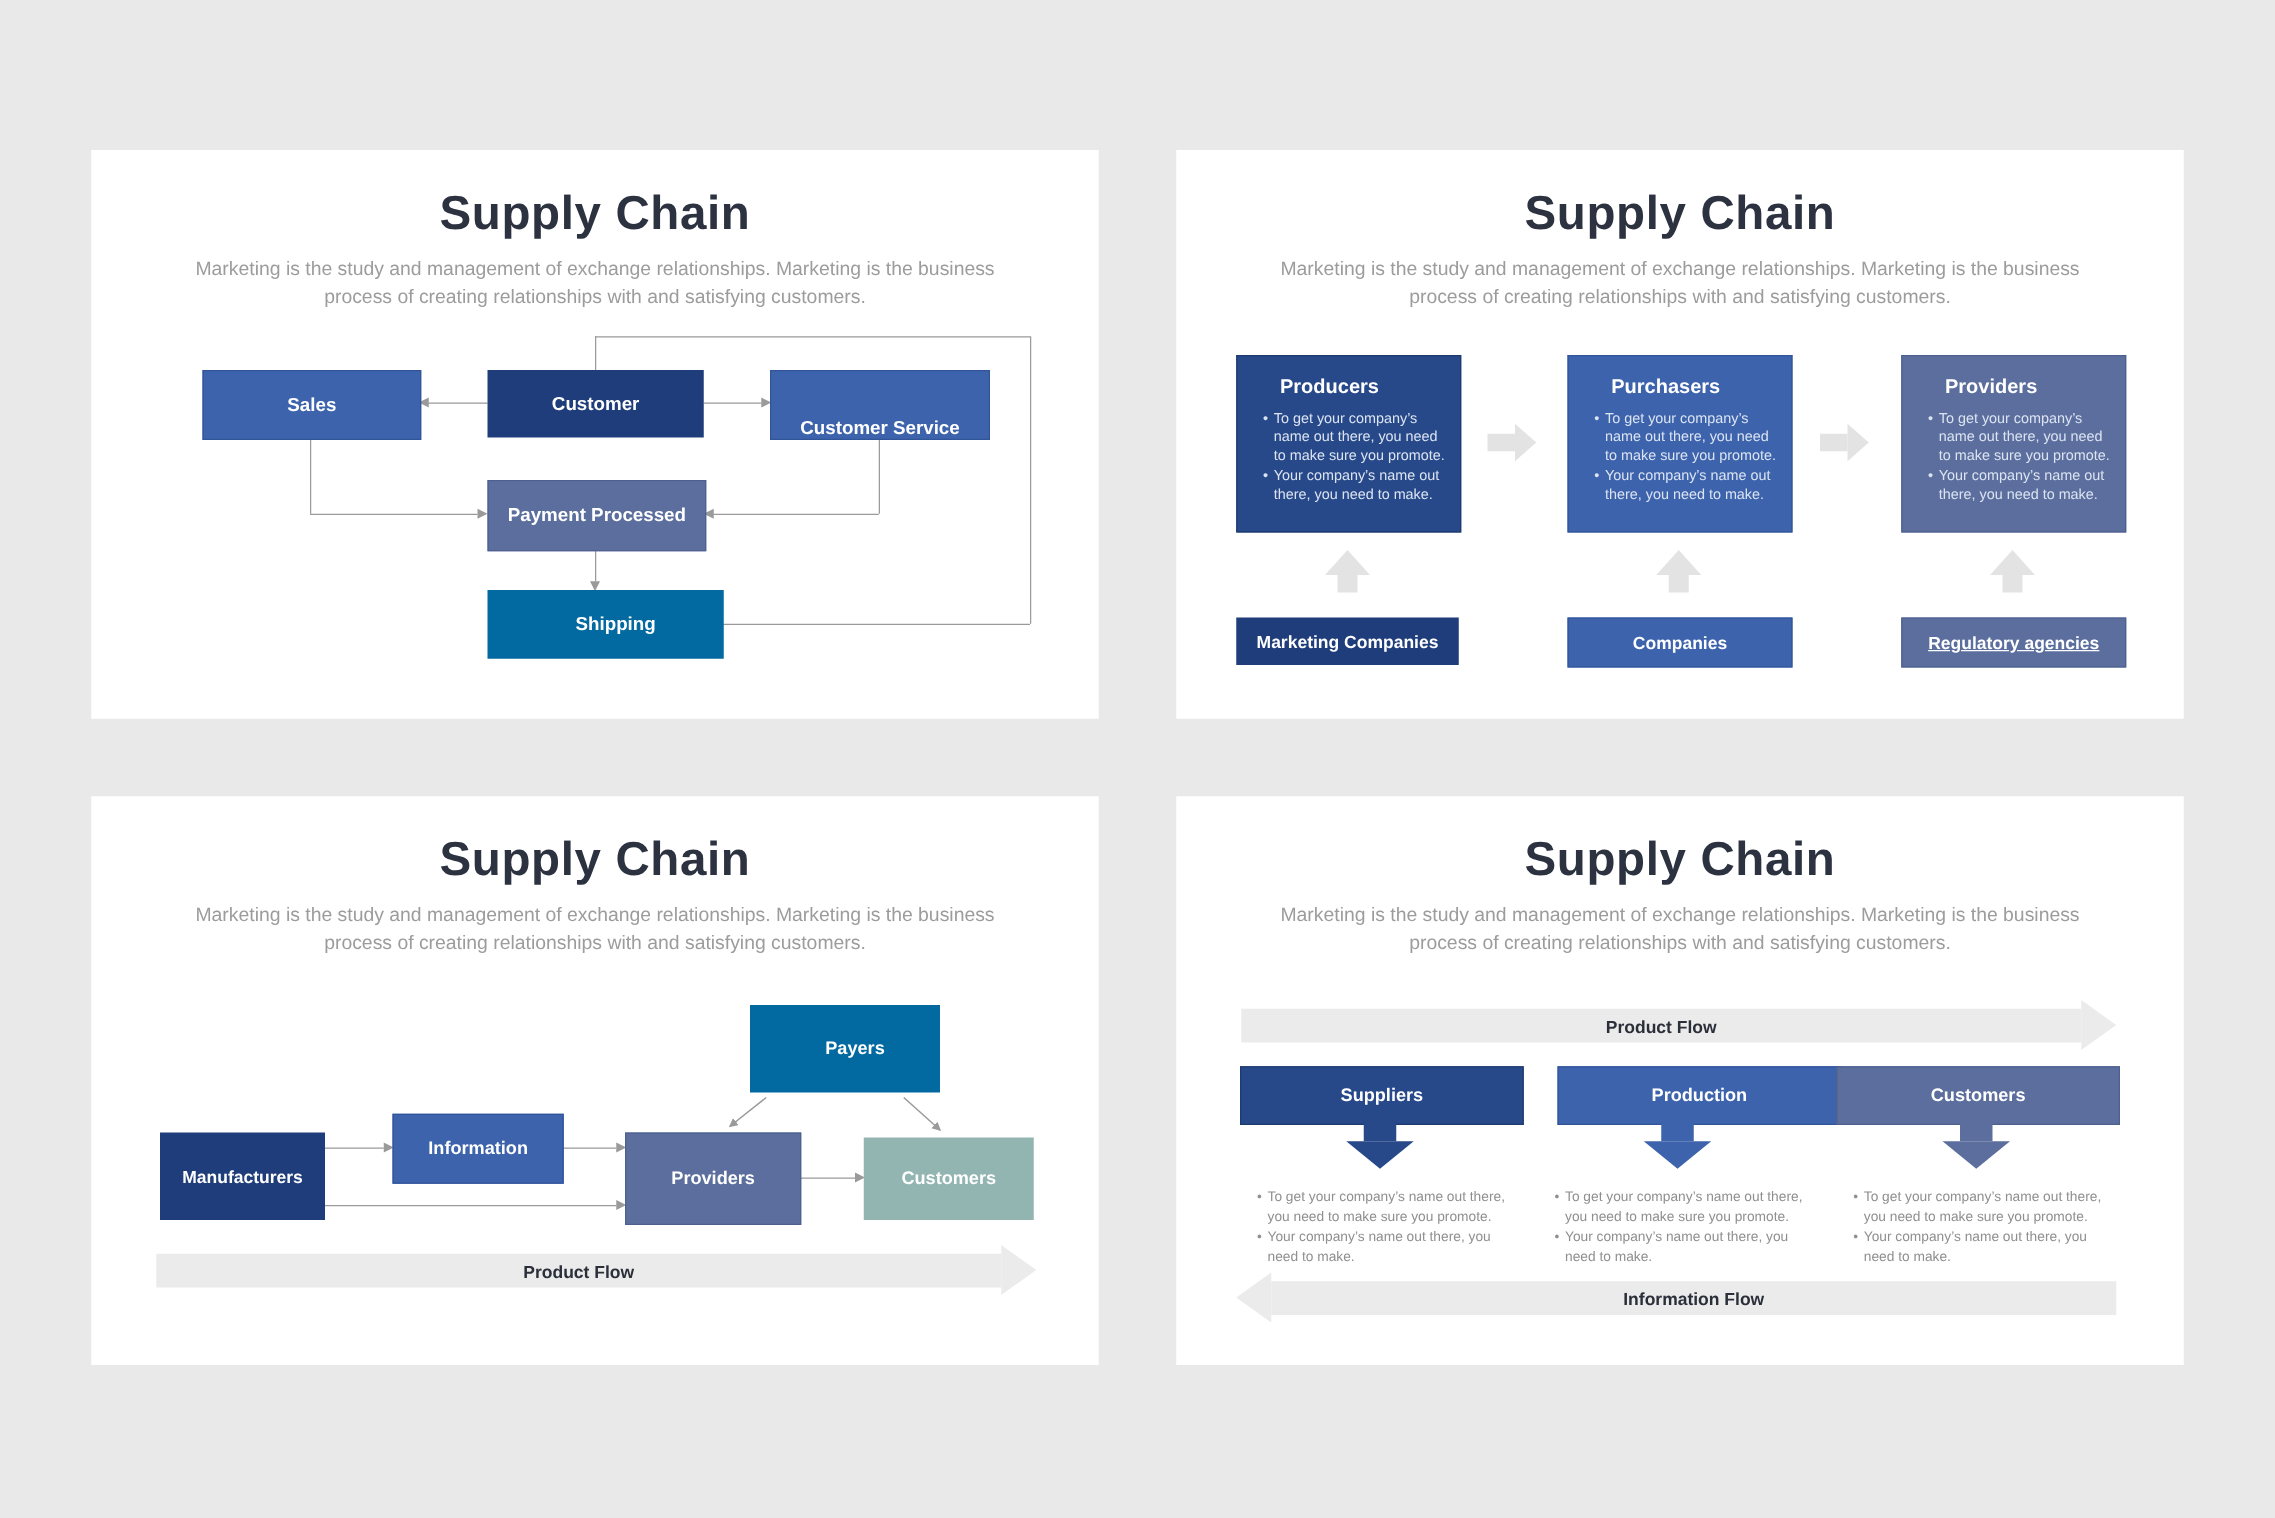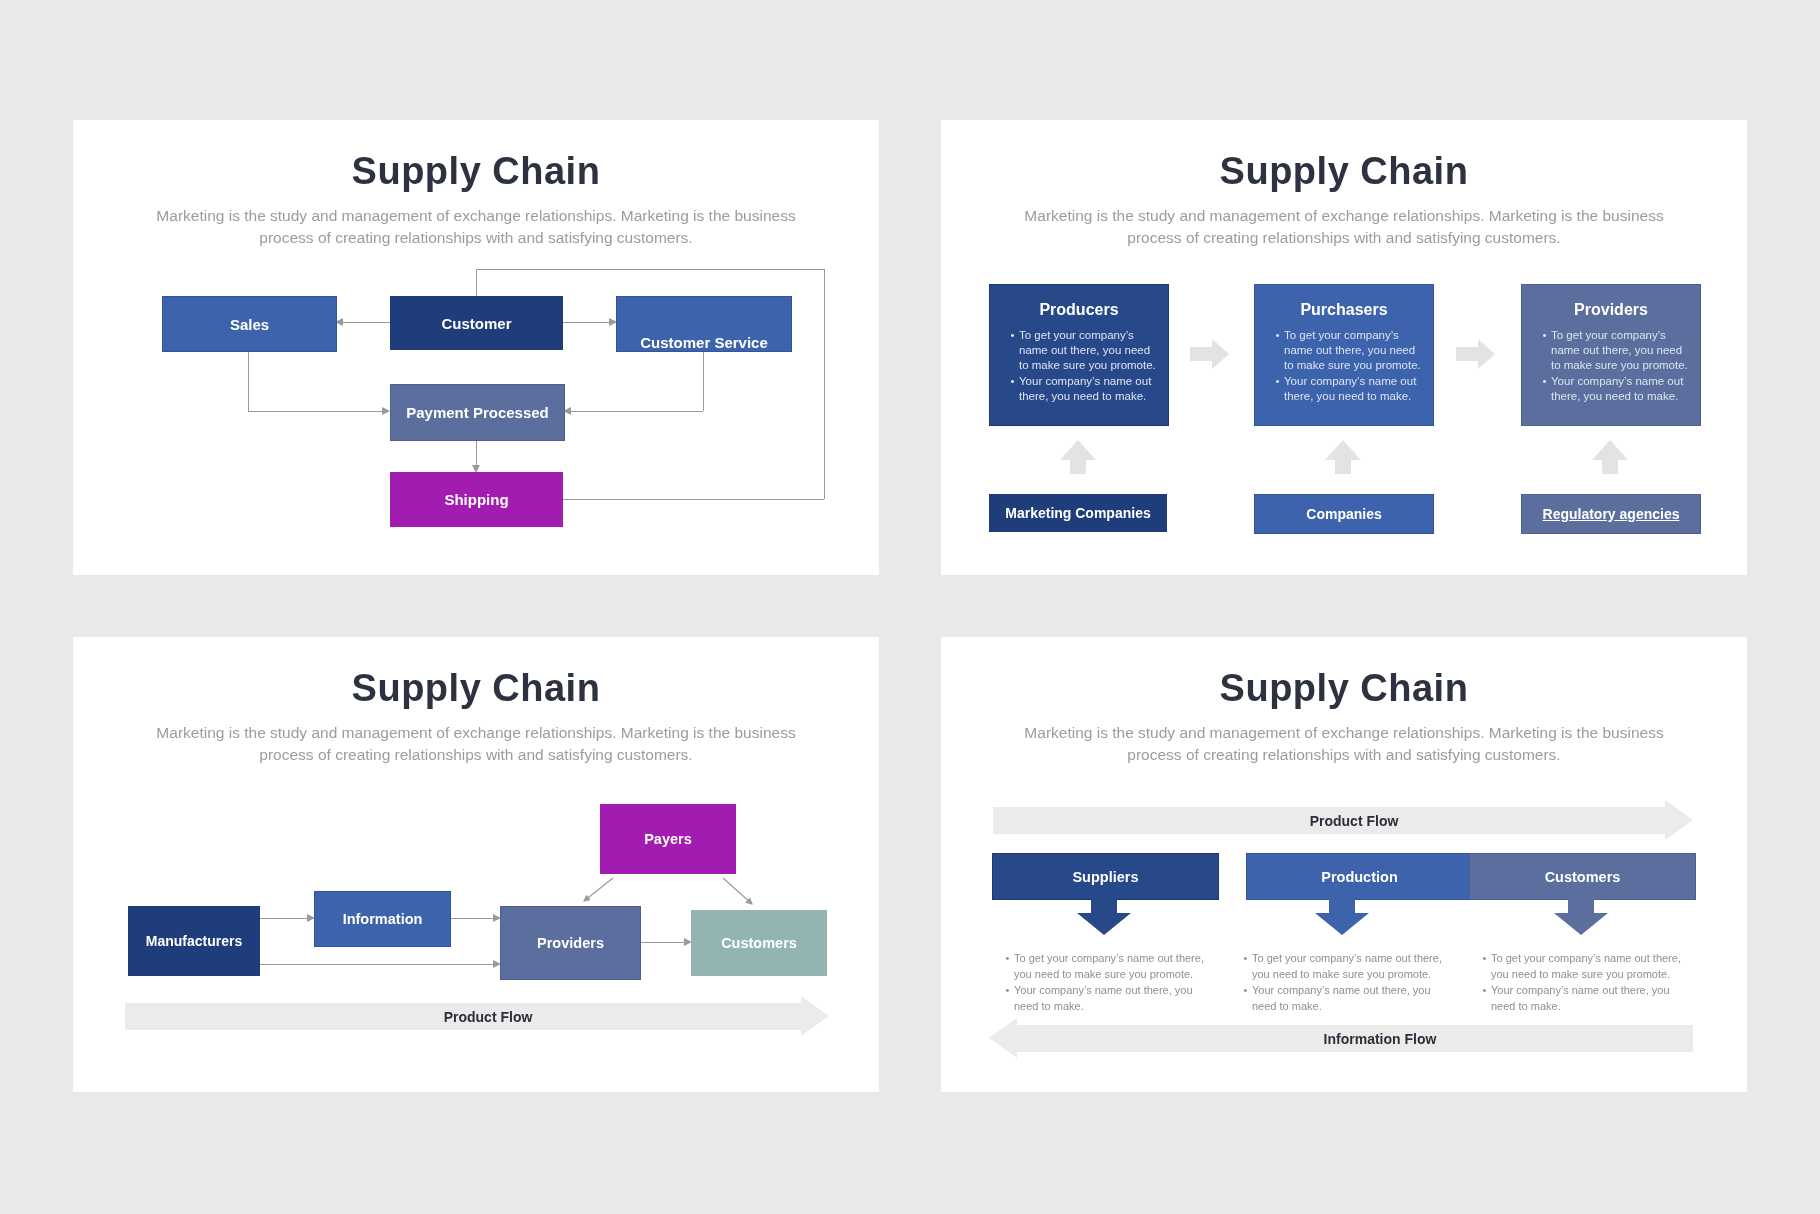--- a/index.html
+++ b/index.html
@@ -27,54 +27,54 @@
 
   
   .dbox{
     position:absolute;display:flex;align-items:center;justify-content:center;
     color:#ffffff;font-weight:bold;text-align:center;
   }
   .navy{background:#1f3d7a;}
   .darkblue{background:#27498a;border:1px solid #1d3a6f;}
   .blue{background:#3c63ac;border:1px solid #32559a;}
   .slate{background:#5b6e9d;border:1px solid #4d6090;}
-  .steel{background:#a21caf;}
+  .steel{background:#0369a1;padding-left:16px;}
   .sage{background:#92b5b2;}
 
   
   .hline,.vline{position:absolute;background:#9a9a9a;}
   .hline{height:1px;}
   .vline{width:1px;}
   .tri-r{position:absolute;width:0;height:0;border-top:4px solid transparent;border-bottom:4px solid transparent;border-left:8px solid #9a9a9a;}
   .tri-l{position:absolute;width:0;height:0;border-top:4px solid transparent;border-bottom:4px solid transparent;border-right:8px solid #9a9a9a;}
   .tri-d{position:absolute;width:0;height:0;border-left:4px solid transparent;border-right:4px solid transparent;border-top:8px solid #9a9a9a;}
 
   
   .s2-box{position:absolute;top:164px;width:178px;height:140px;color:#fff;}
-  .s2-box .t{margin-top:16px;text-align:center;font-size:16px;font-weight:bold;}
+  .s2-box .t{margin-top:16px;font-size:16px;font-weight:bold;padding-left:34px;}
   .s2-bullets{margin-top:9px;padding:0 12px 0 16px;}
   .bullet-row{display:flex;font-size:11.5px;line-height:1.32;color:#dce4f2;}
   .bullet-row .dot{width:13px;flex:0 0 13px;text-align:center;}
   .bullet-row .bt{flex:1;}
   .big-arrow-r{position:absolute;top:219px;}
   .big-arrow-r .bar{position:absolute;left:0;top:8px;width:22px;height:14px;background:#e3e3e3;}
   .big-arrow-r .head{position:absolute;left:22px;top:0;width:0;height:0;border-top:15px solid transparent;border-bottom:15px solid transparent;border-left:17px solid #e3e3e3;}
   .up-arrow{position:absolute;top:320px;width:36px;}
   .up-arrow .head{width:0;height:0;margin:0 auto;border-left:18px solid transparent;border-right:18px solid transparent;border-bottom:20px solid #e3e3e3;}
   .up-arrow .stem{width:16px;height:14px;margin:0 auto;background:#e3e3e3;}
   .s2-label{position:absolute;top:374px;width:178px;height:38px;font-size:14px;}
 
   
   .s3-note{
     position:absolute;left:127px;top:180px;width:330px;
     font-size:18px;font-weight:bold;line-height:1.28;color:#262b36;
   }
   .flow-bar-body{position:absolute;height:27px;background:#ebebeb;}
   .flow-bar-text{position:absolute;display:flex;align-items:center;justify-content:center;
-    font-size:14px;font-weight:bold;color:#2b2f3a;padding-left:25px;}
+    font-size:14px;font-weight:bold;color:#2b2f3a;}
   .flow-head-r{position:absolute;width:0;height:0;border-top:20px solid transparent;border-bottom:20px solid transparent;border-left:28px solid #ebebeb;}
   .flow-head-l{position:absolute;width:0;height:0;border-top:20px solid transparent;border-bottom:20px solid transparent;border-right:28px solid #ebebeb;}
   .s3-svg{position:absolute;left:0;top:0;pointer-events:none;}
 
   
   .s4-box{position:absolute;top:216px;width:225px;height:45px;font-size:14.5px;}
   .down-arrow{position:absolute;top:261px;width:54px;}
   .down-arrow .stem{width:26px;height:15px;margin:0 auto;}
   .down-arrow .head{width:0;height:0;margin:0 auto;border-left:27px solid transparent;border-right:27px solid transparent;border-top:22px solid;}
   .s4-bullets{position:absolute;top:314px;width:212px;}

